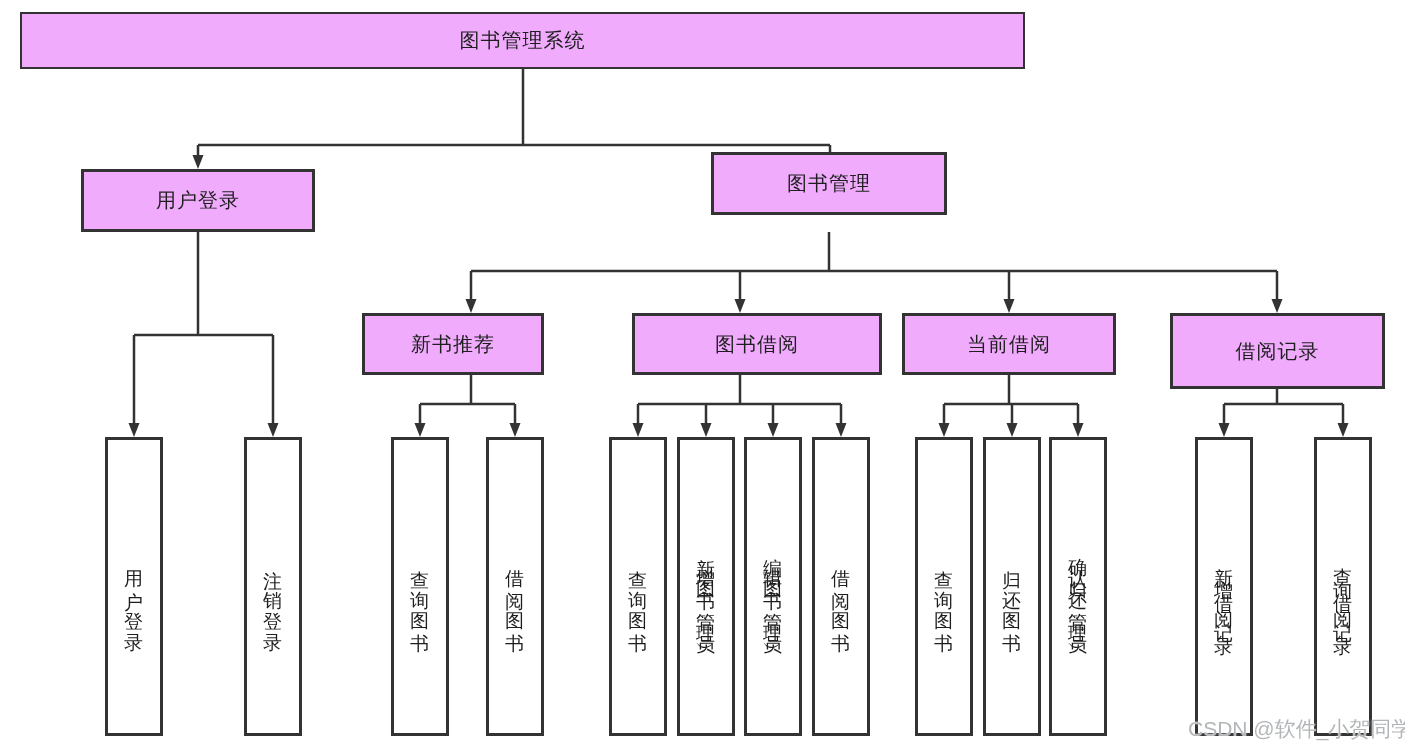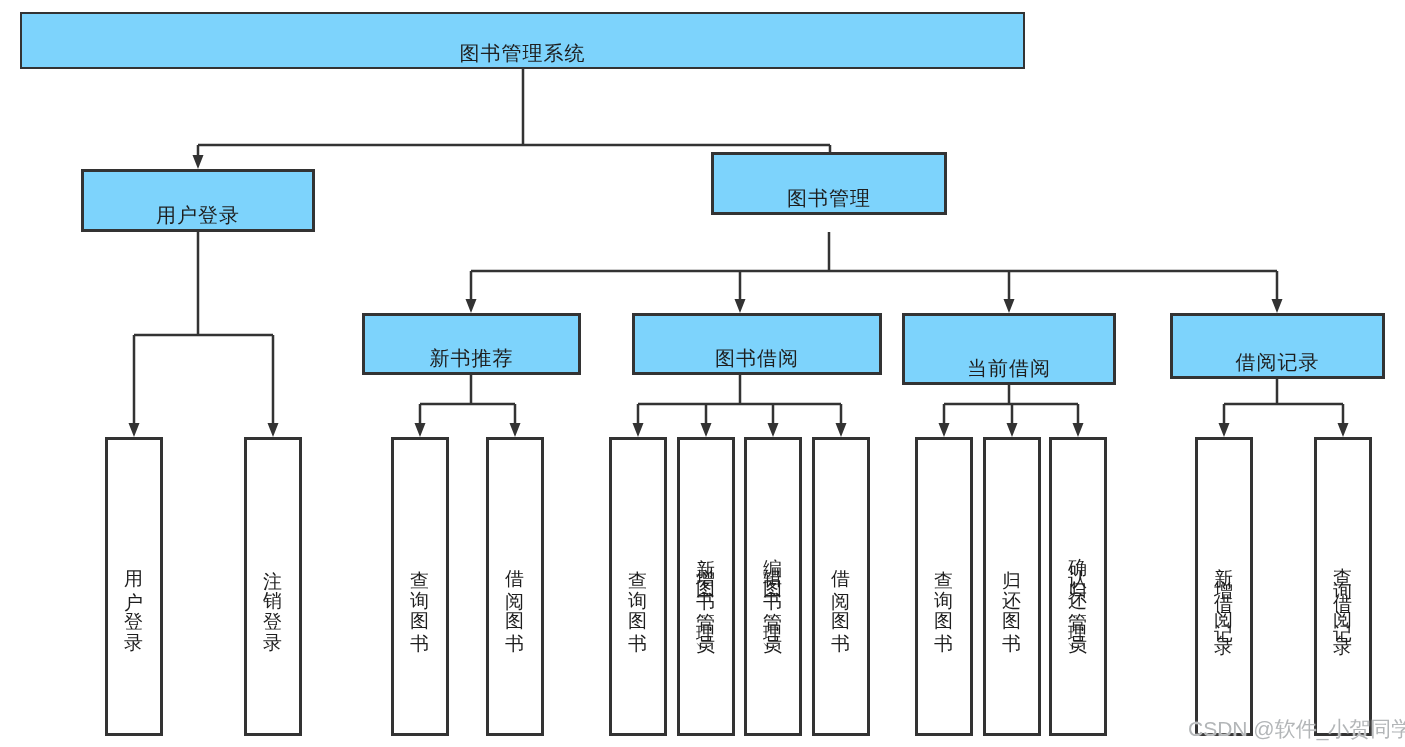--- a/index.html
+++ b/index.html
@@ -2,22 +2,22 @@
 <html><head>
 <meta charset="utf-8">
 <style>
   html,body{margin:0;padding:0;background:#ffffff;}
   #canvas{
     position:relative;width:1405px;height:747px;background:#ffffff;overflow:hidden;
     font-family:"Liberation Sans",sans-serif;color:#1e1e1e;
   }
   #connector-svg{position:absolute;left:0;top:0;pointer-events:none;}
   .hbox{
-    position:absolute;border:3px solid #333333;background:#7dd3fc;
-    display:flex;align-items:flex-end;justify-content:center;
+    position:absolute;border:3px solid #333333;background:#f0abfc;
+    display:flex;align-items:center;justify-content:center;
     font-size:20px;letter-spacing:1px;box-sizing:border-box;
   }
   .root{border-width:2px;}
   .vbox{
     position:absolute;top:437px;width:58px;height:299px;
     border:3px solid #333333;background:#ffffff;box-sizing:border-box;
     display:flex;align-items:center;justify-content:center;
   }
   .vtext{
     writing-mode:vertical-rl;text-orientation:mixed;
@@ -62,30 +62,30 @@
     <span>图书管理系统</span>
   </div>
 
   <div class="hbox" style="left:81px;top:169px;width:234px;height:63px">
     <span>用户登录</span>
   </div>
   <div class="hbox" style="left:711px;top:152px;width:236px;height:63px">
     <span>图书管理</span>
   </div>
 
-  <div class="hbox" style="left:362px;top:313px;width:219px;height:62px">
+  <div class="hbox" style="left:362px;top:313px;width:182px;height:62px">
     <span>新书推荐</span>
   </div>
   <div class="hbox" style="left:632px;top:313px;width:250px;height:62px">
     <span>图书借阅</span>
   </div>
-  <div class="hbox" style="left:902px;top:313px;width:214px;height:72px">
+  <div class="hbox" style="left:902px;top:313px;width:214px;height:62px">
     <span>当前借阅</span>
   </div>
-  <div class="hbox" style="left:1170px;top:313px;width:215px;height:66px">
+  <div class="hbox" style="left:1170px;top:313px;width:215px;height:76px">
     <span>借阅记录</span>
   </div>
 
   <div class="vbox" style="left:105px">
     <span class="vtext sp-wide">用户登录</span>
   </div>
   <div class="vbox" style="left:244px">
     <span class="vtext sp-wide">注销登录</span>
   </div>
 

